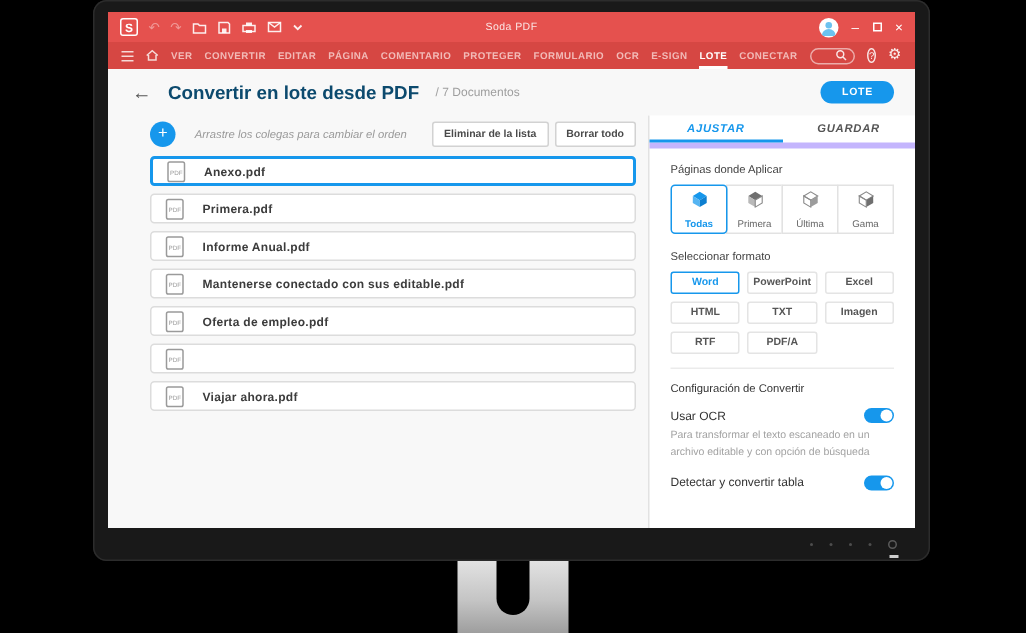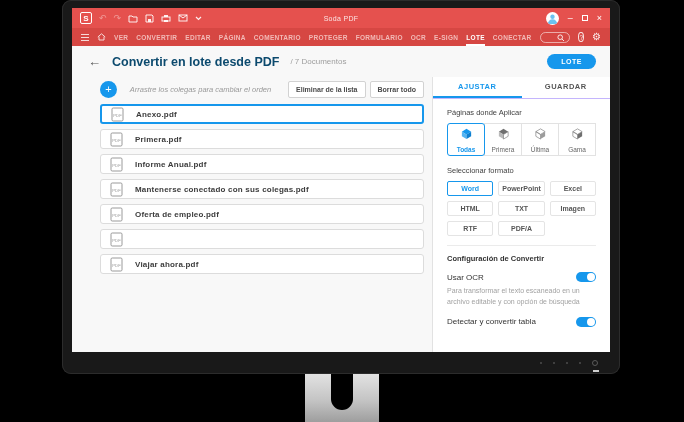--- a/index.html
+++ b/index.html
@@ -68,39 +68,39 @@
   .tool-btn { background:#fff; border:1px solid #d2d2d2; border-radius:2px; color:#4a4a4a;
               font-size:7px; font-weight:bold; padding:4px 7px; margin-left:4px; white-space:nowrap; }
   .file-row { height:20px; background:#fff; border:1px solid #dcdcdc; border-radius:3px;
               margin-bottom:5px; display:flex; align-items:center; padding:0 9px; }
   .file-row.selected { border:2px solid #1697ec;text-align:center; }
   .pdf-icon { flex:none; margin-right:12px; display:flex; }
   .file-name { font-size:8px; font-weight:600; color:#3c3c3c; letter-spacing:.2px; }
 
   
   .side-pane { flex:1; background:#fff; border-left:1px solid #e2e2e2; display:flex; flex-direction:column; }
-  .tabs { height:22px; display:flex; border-bottom:1px solid #c4b5fd; flex:none; }
+  .tabs { height:22px; display:flex; border-bottom:4px solid #c4b5fd; flex:none;font-style:italic; }
   .tab { flex:1; display:flex; align-items:center; justify-content:center; font-size:7.5px;
          font-weight:bold; letter-spacing:.5px; color:#555; border-bottom:2px solid transparent; }
   .tab.active { color:#1697ec; border-bottom-color:#1697ec; }
   .side-body { padding:9px 14px 0; }
   .sec-label { font-size:7.5px; color:#424242; margin-bottom:6px; }
   .page-opts { display:flex; margin-bottom:10px; }
   .opt { flex:1; height:33px; background:#fff; border:1px solid #e2e2e2; margin-left:-1px;
          display:flex; flex-direction:column; align-items:center; justify-content:center; gap:2px; }
   .opt:first-child { margin-left:0; }
   .opt.selected { border:1px solid #1697ec; border-radius:3px; position:relative; z-index:1; }
   .opt-label { font-size:6.5px; color:#666; }
   .opt.selected .opt-label { color:#1697ec; font-weight:bold; }
   .format-grid { display:grid; grid-template-columns:repeat(3,1fr); gap:5px; margin-bottom:4px; }
   .fmt { height:15px; background:#fff; border:1px solid #e4e4e4; border-radius:2px;
          display:flex; align-items:center; justify-content:center; font-size:7px; font-weight:bold; color:#555; }
   .fmt.selected { border-color:#1697ec; color:#1697ec; }
   .divider { height:1px; background:#ebebeb; margin:9px 0 8px; }
-  .cfg-label { font-size:7.5px; font-weight:bold; color:#333; }
+  .cfg-label { font-size:7.5px; font-weight:normal; color:#333; }
   .toggle-row { display:flex; align-items:center; justify-content:space-between; margin-top:9px; }
   .toggle-label { font-size:8px; font-weight:500; color:#333; }
   .toggle { width:20px; height:10px; border-radius:5px; background:#1697ec; position:relative; flex:none; }
   .toggle .knob { position:absolute; right:1px; top:1px; width:8px; height:8px; border-radius:50%; background:#fff; }
   .ocr-desc { font-size:7px; color:#a2a2a2; line-height:1.55; margin-top:4px; max-width:146px; }
 </style>
 </head>
 <body>
 
 <div class="monitor-frame">
@@ -235,21 +235,21 @@
               </span>
             <span class="file-name">Informe Anual.pdf</span>
           </div>
           <div class="file-row">
             <span class="pdf-icon">
                 <svg width="13" height="15" viewBox="0 0 13 15">
                   <rect x="1" y="1" width="11" height="13" rx="1.2" fill="none" stroke="#9a9a9a"></rect>
                   <text x="6.5" y="9.5" font-size="4.2" fill="#9a9a9a" text-anchor="middle" font-family="Liberation Sans">PDF</text>
                 </svg>
               </span>
-            <span class="file-name">Mantenerse conectado con sus colegas.pdf</span>
+            <span class="file-name">Mantenerse conectado con sus editable.pdf</span>
           </div>
           <div class="file-row">
             <span class="pdf-icon">
                 <svg width="13" height="15" viewBox="0 0 13 15">
                   <rect x="1" y="1" width="11" height="13" rx="1.2" fill="none" stroke="#9a9a9a"></rect>
                   <text x="6.5" y="9.5" font-size="4.2" fill="#9a9a9a" text-anchor="middle" font-family="Liberation Sans">PDF</text>
                 </svg>
               </span>
             <span class="file-name">Oferta de empleo.pdf</span>
           </div>

